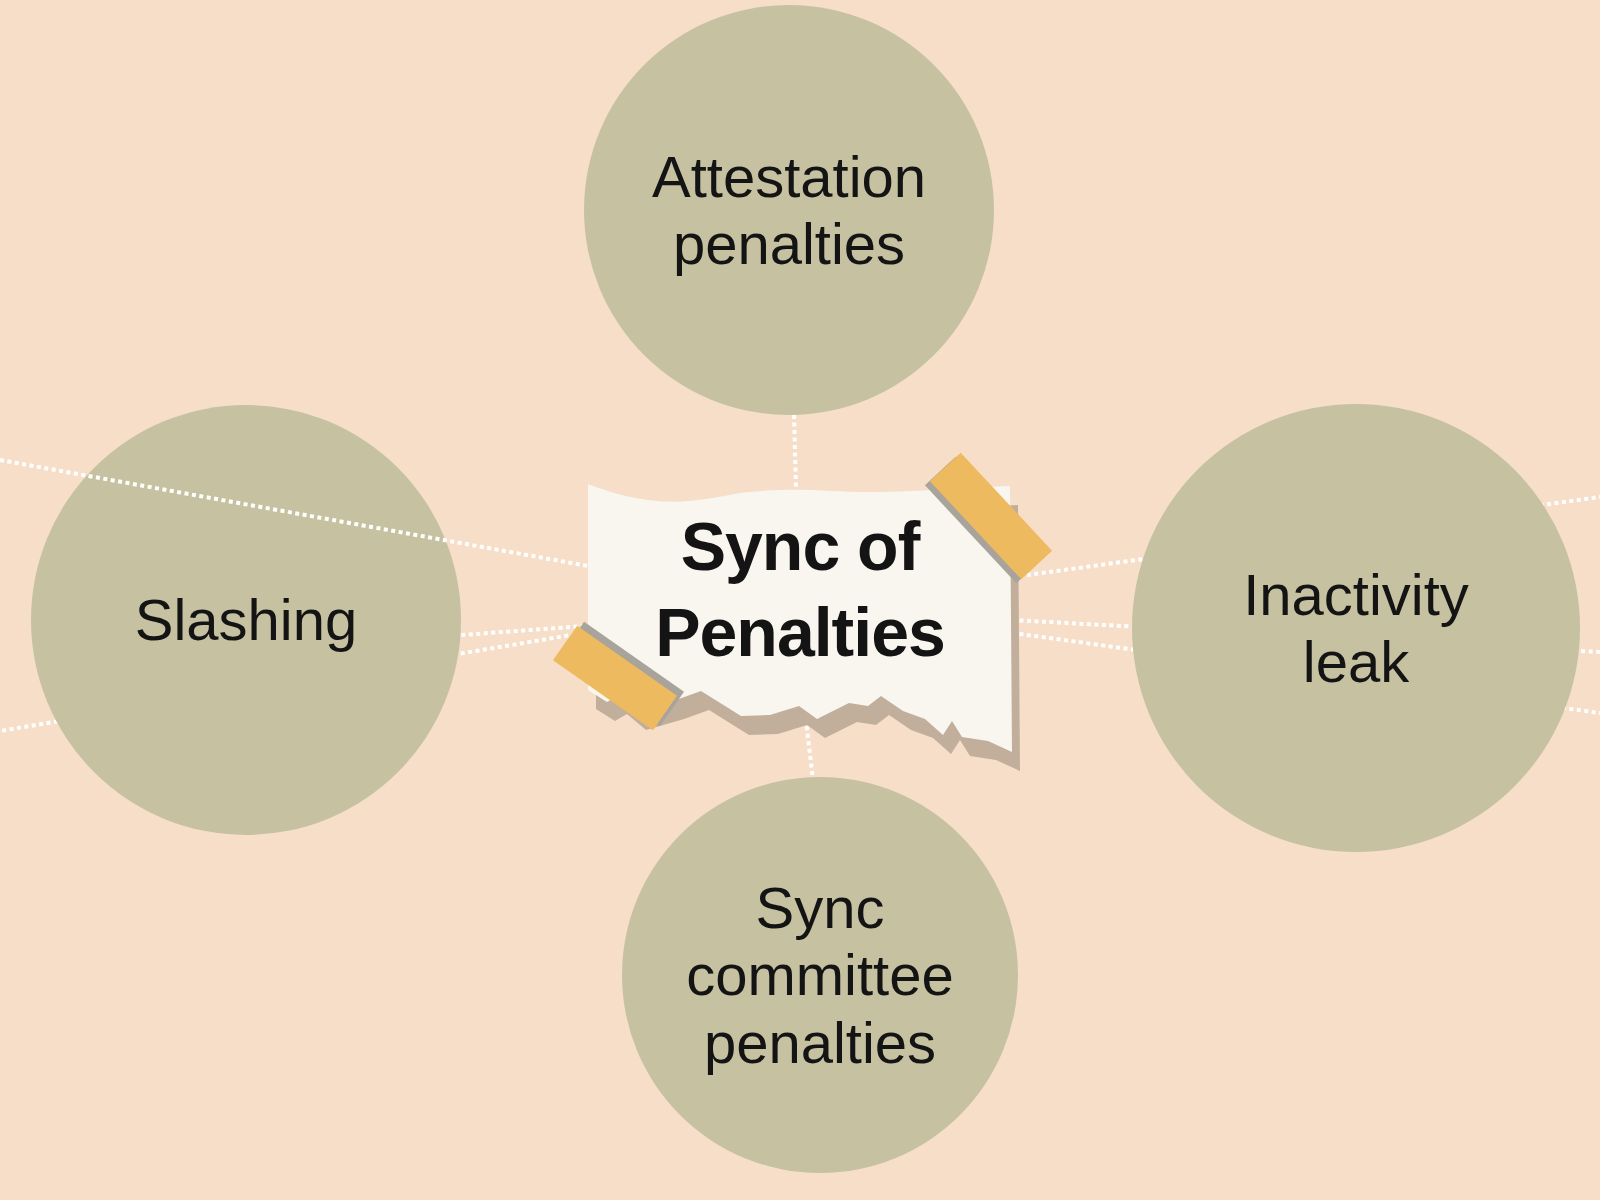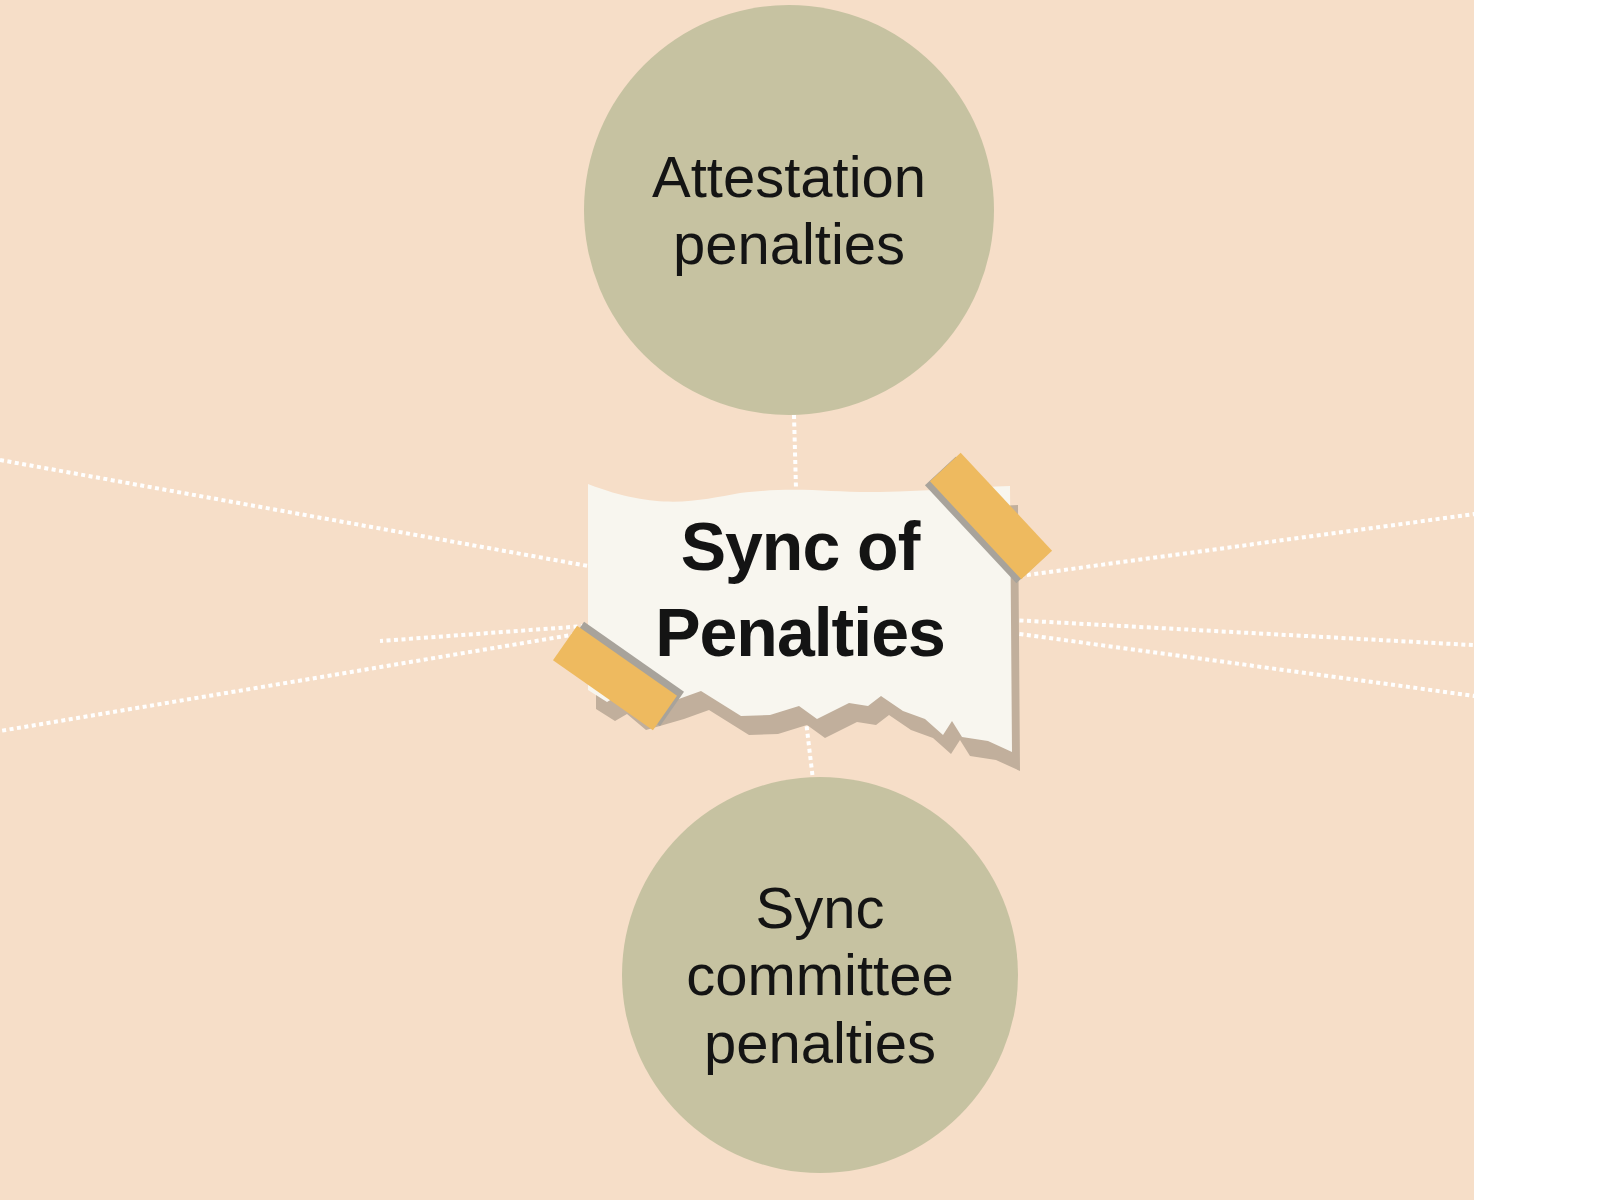--- a/index.html
+++ b/index.html
@@ -9,21 +9,21 @@
     --paperShadow:#c1af9c;
     --tape:#eeba5f;
     --tapeShadow:#a8a39b;
     --dots:#ffffff;
     --text:#141414;
   }
   html,body{margin:0;padding:0;}
   body{font-family:"Liberation Sans", sans-serif;}
   #canvas{
     position:relative;
-    width:1474px;height:1200px;
+    width:1600px;height:1200px;
     background:var(--bg);
     overflow:hidden;
   }
   .layer{position:absolute;left:0;top:0;width:1600px;height:1200px;}
   #lines-behind{z-index:1;}
   .circle{
     position:absolute;border-radius:50%;
     background:var(--circle);
     display:flex;align-items:center;justify-content:center;
     z-index:2;
@@ -69,20 +69,27 @@
     <line class="dotline" x1="583" y1="633" x2="0" y2="731"></line>
     <line class="dotline" x1="1012" y1="577" x2="1600" y2="497"></line>
     <line class="dotline" x1="1012" y1="620" x2="1600" y2="652"></line>
     <line class="dotline" x1="1012" y1="633" x2="1600" y2="713"></line>
   </svg>
 
   <div class="circle" id="c-top">
     <span class="node-label">Attestation
 penalties</span>
   </div>
+  <div class="circle" id="c-left">
+    <span class="node-label">Slashing</span>
+  </div>
+  <div class="circle" id="c-right">
+    <span class="node-label">Inactivity
+leak</span>
+  </div>
   <div class="circle" id="c-bottom">
     <span class="node-label">Sync
 committee
 penalties</span>
   </div>
 
   <svg id="lines-above" class="layer" viewBox="0 0 1600 1200">
     <line class="dotline" x1="0" y1="460" x2="588" y2="566"></line>
   </svg>
 

